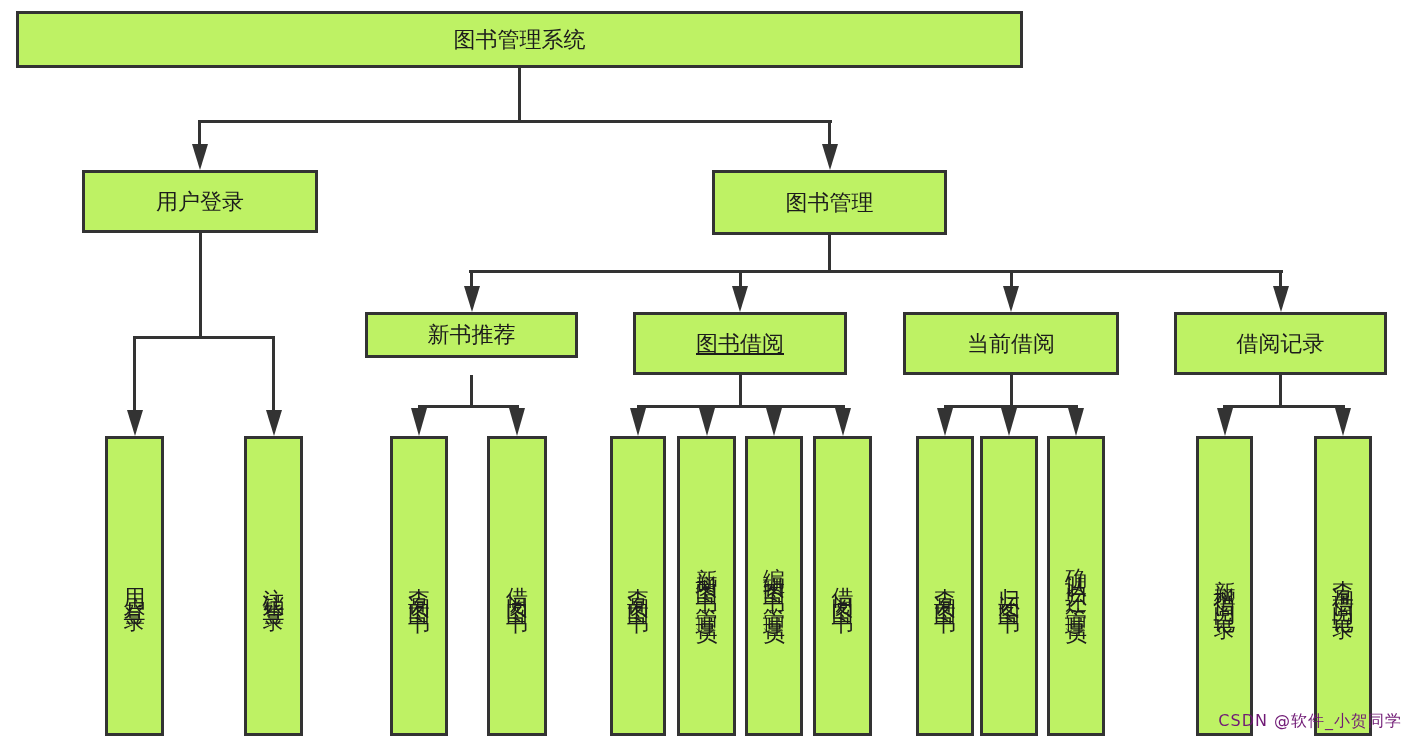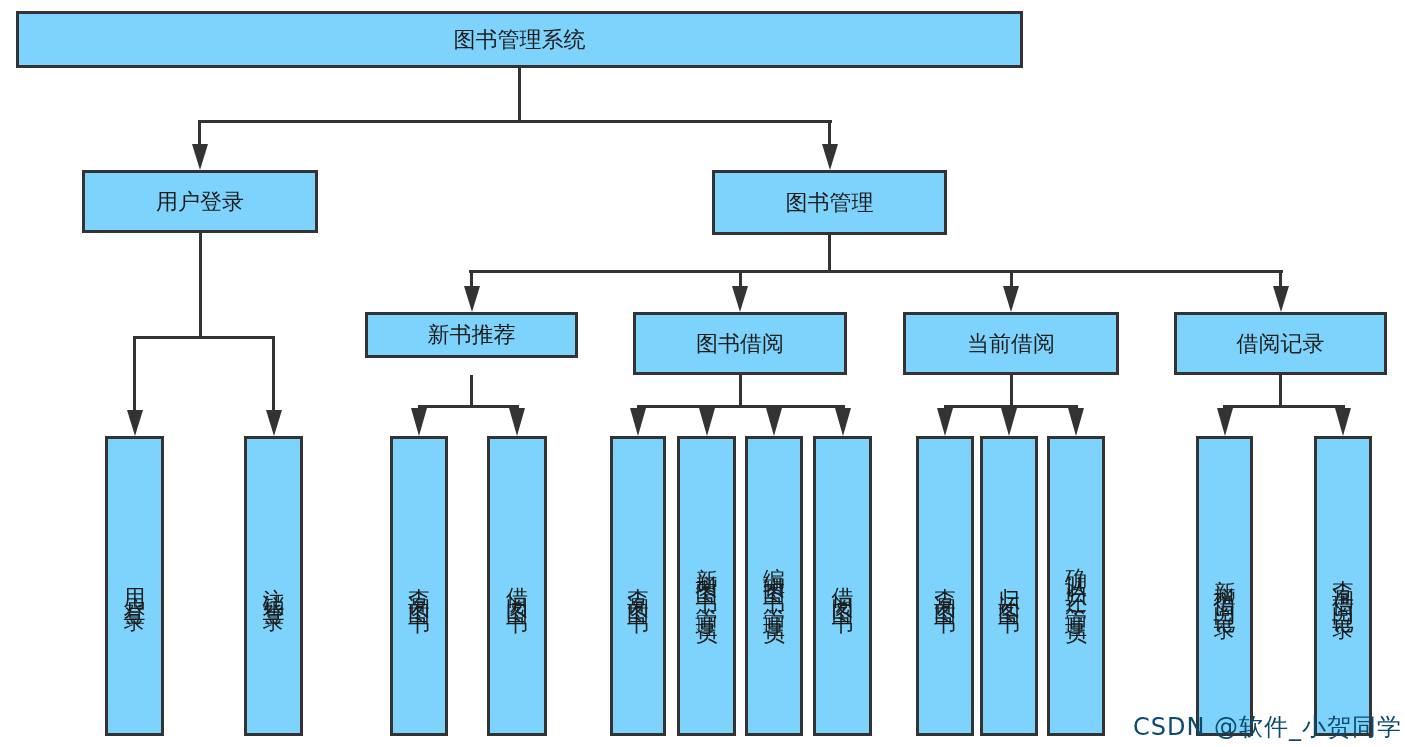--- a/index.html
+++ b/index.html
@@ -8,21 +8,21 @@
     width: 1405px;
     height: 747px;
     background: #ffffff;
     overflow: hidden;
     font-family: "DejaVu Sans", "Liberation Sans", sans-serif;
   }
   .box {
     position: absolute;
     box-sizing: border-box;
     border: 3px solid #333333;
-    background: #7dd3fc;
+    background: #bef264;
     display: flex;
     align-items: center;
     justify-content: center;
     color: #1c1c1c;
     font-size: 22px;
     text-align: center;
     white-space: nowrap;
   }
   .vbox {
     writing-mode: vertical-rl;
@@ -41,22 +41,22 @@
     height: 0;
     border-left: 8px solid transparent;
     border-right: 8px solid transparent;
     border-top: 26px solid #333333;
   }
   .arrow.tall { border-top-width: 28px; }
   #watermark {
     position: absolute;
     top: 711px;
     right: 3px;
-    font-size: 24px;
-    color: #0c4a6e;
+    font-size: 16px;
+    color: #701a75;
     letter-spacing: 1px;
     z-index: 5;
     white-space: nowrap;
   }
 </style>
 </head>
 <body>
 
 <div id="canvas">
 
@@ -84,21 +84,21 @@
   <div class="vline" style="left:470px; top:270px; width:3px; height:16px;"></div>
   <div class="vline" style="left:738.5px; top:270px; width:3px; height:16px;"></div>
   <div class="vline" style="left:1009.5px; top:270px; width:3px; height:16px;"></div>
   <div class="vline" style="left:1279px; top:270px; width:3px; height:16px;"></div>
   <div class="arrow" style="left:463.5px; top:286px;"></div>
   <div class="arrow" style="left:732px; top:286px;"></div>
   <div class="arrow" style="left:1003px; top:286px;"></div>
   <div class="arrow" style="left:1272.5px; top:286px;"></div>
 
   <div class="box" style="left:365px; top:312px; width:213px; height:46px;">新书推荐</div>
-  <div class="box" style="left:633px; top:312px; width:214px; height:63px;">图书借阅</div>
+  <div class="box" style="left:633px; top:312px; width:214px; height:63px;text-decoration:underline;">图书借阅</div>
   <div class="box" style="left:903px; top:312px; width:216px; height:63px;">当前借阅</div>
   <div class="box" style="left:1174px; top:312px; width:213px; height:63px;">借阅记录</div>
 
   <div class="vline" style="left:470px; top:375px; width:3px; height:30px;"></div>
   <div class="hline" style="left:417.5px; top:405px; width:101px; height:3px;"></div>
   <div class="arrow tall" style="left:411px; top:408px;"></div>
   <div class="arrow tall" style="left:509px; top:408px;"></div>
 
   <div class="vline" style="left:738.5px; top:375px; width:3px; height:30px;"></div>
   <div class="hline" style="left:636.5px; top:405px; width:208px; height:3px;"></div>

